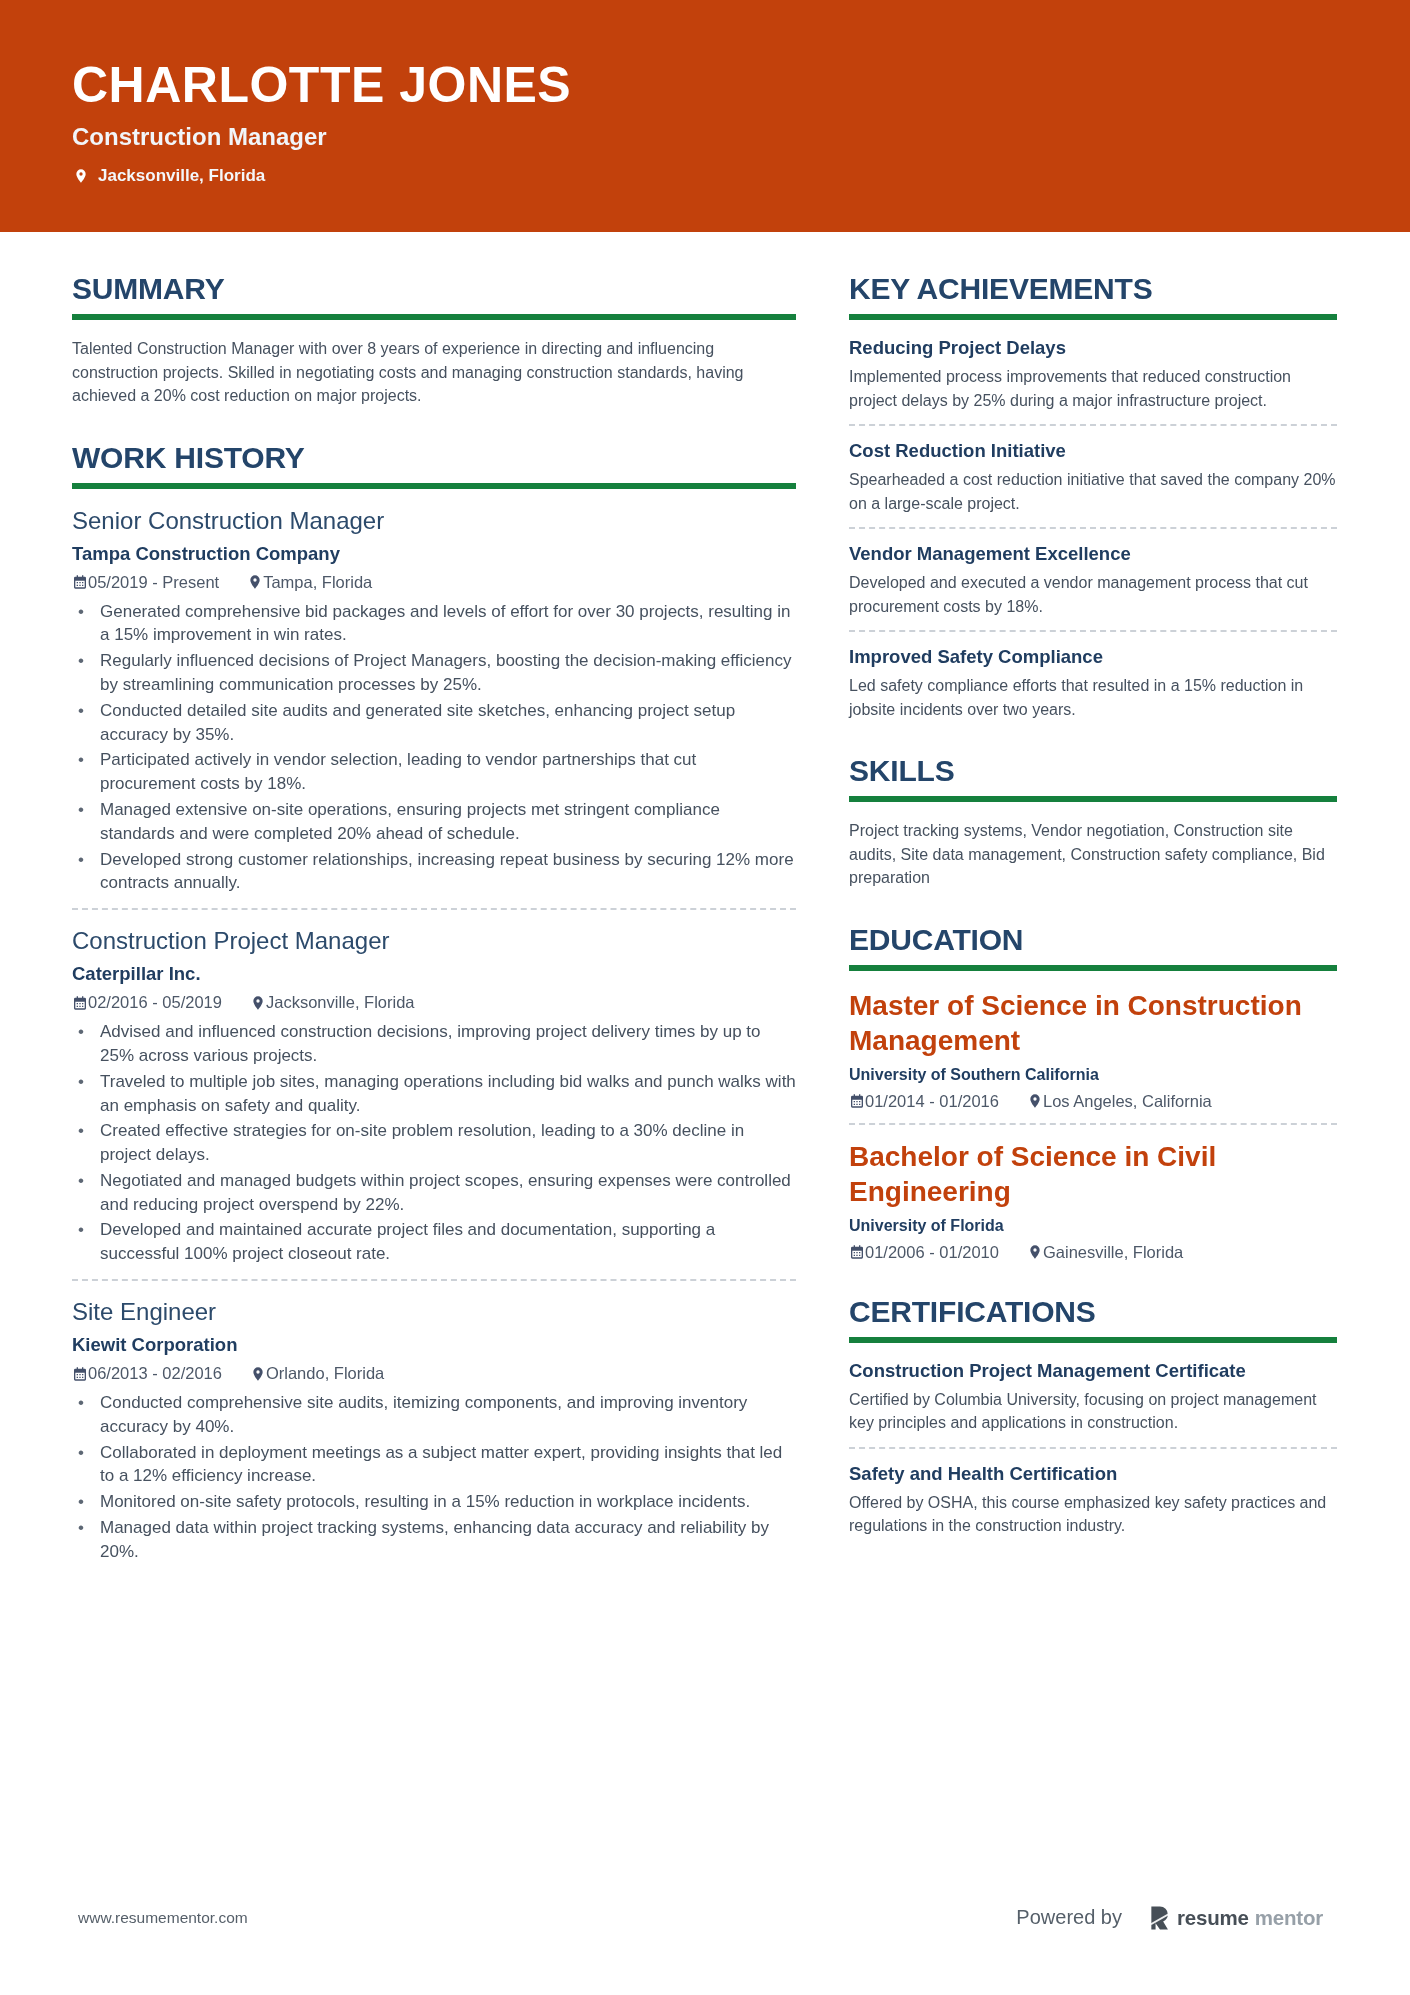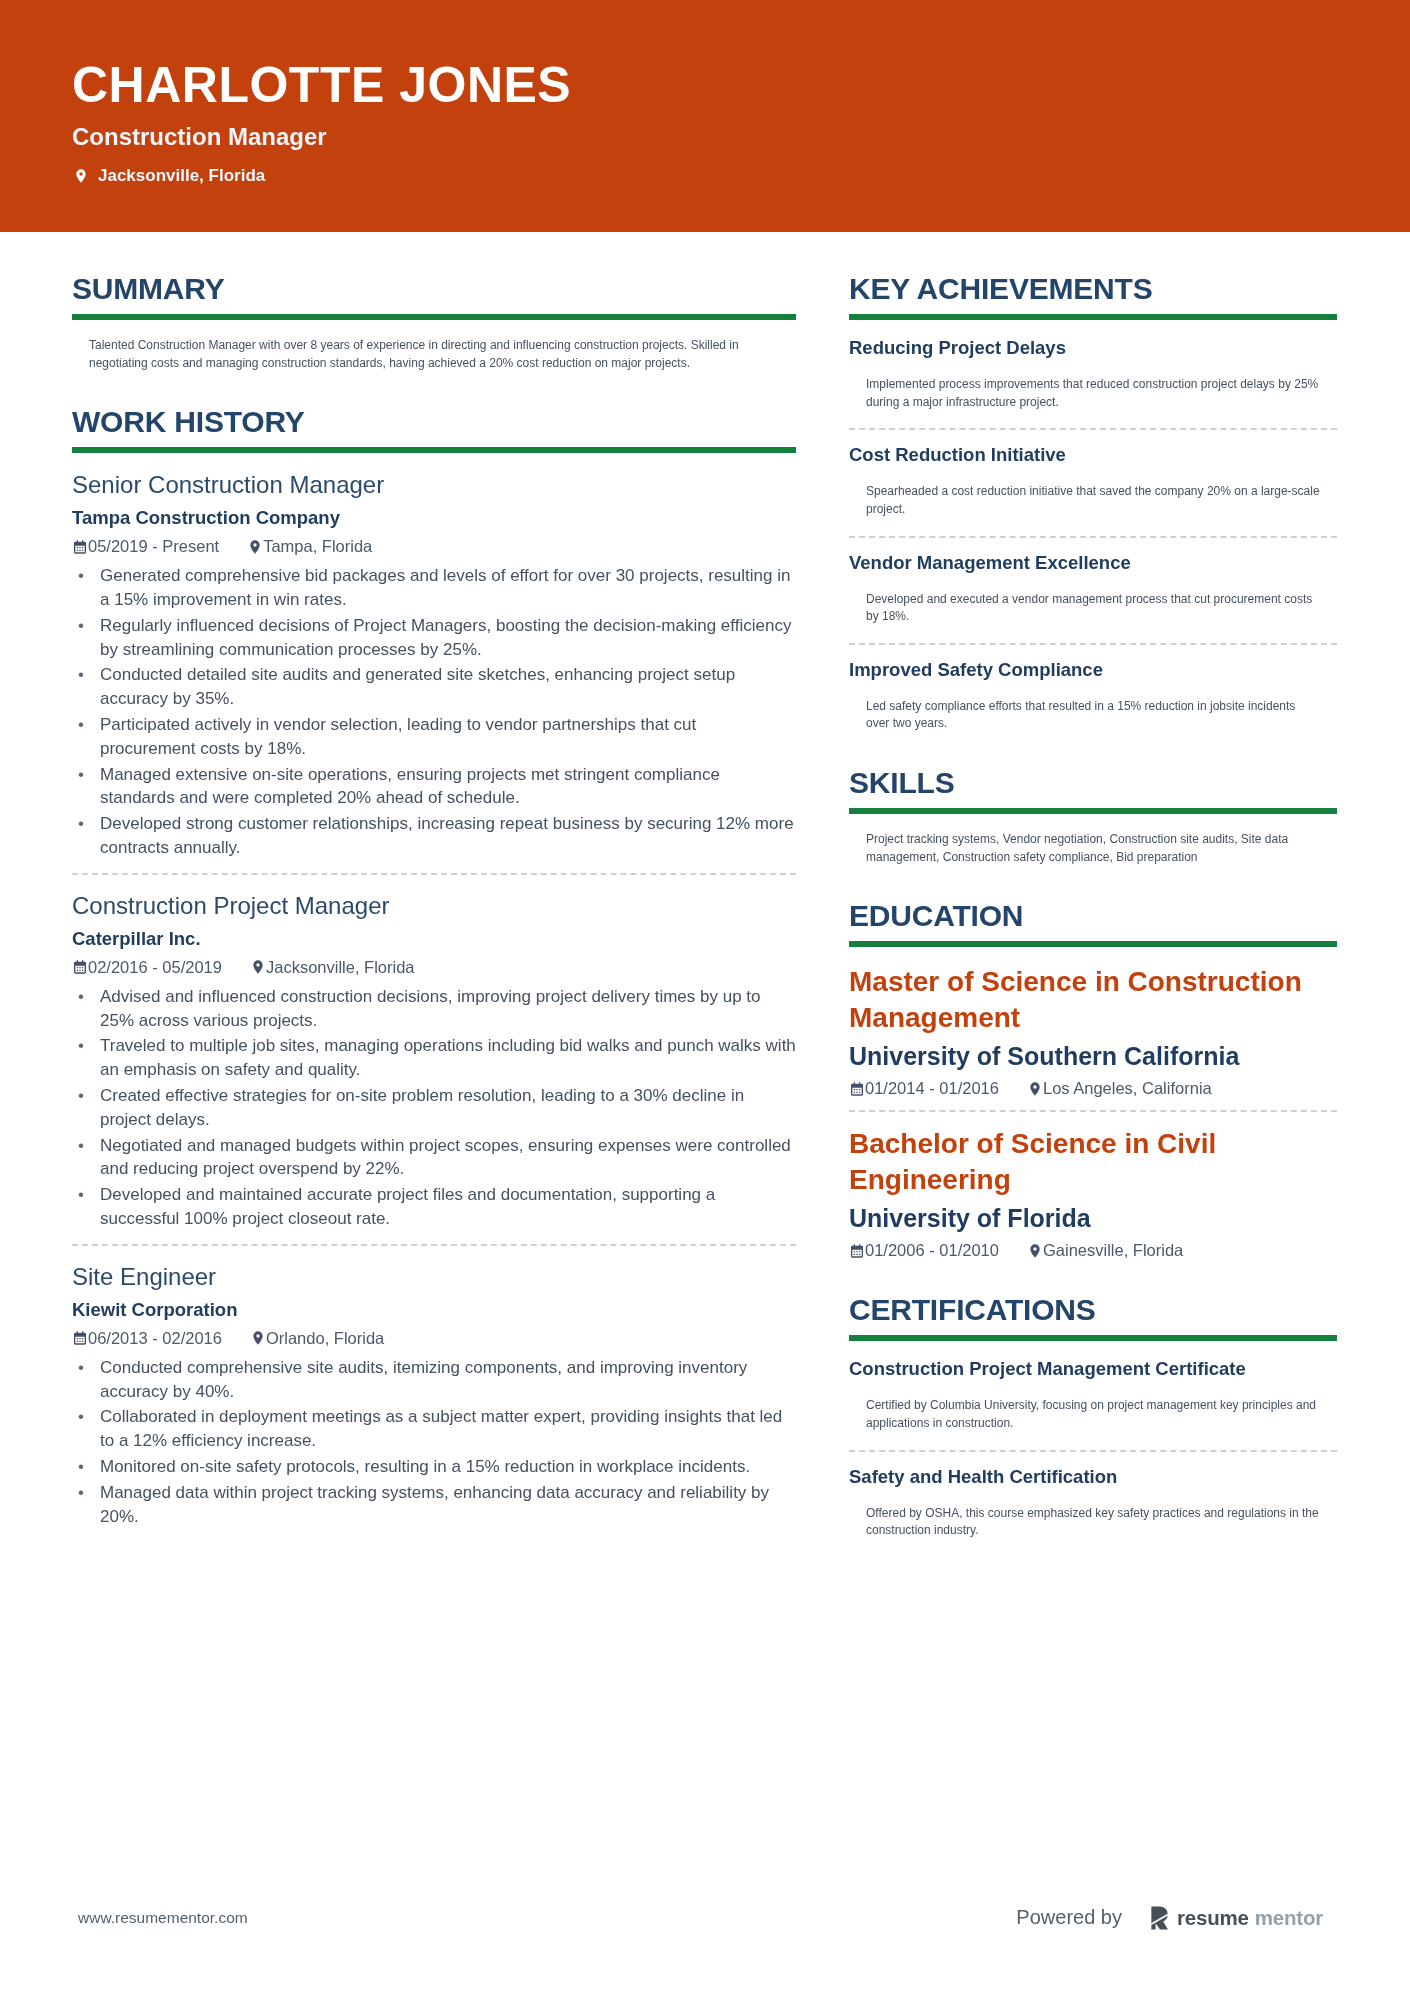--- a/index.html
+++ b/index.html
@@ -55,21 +55,21 @@
   .sec-head {
     margin: 0 0 17px 0;
     font-size: 30px;
     font-weight: 800;
     letter-spacing: -0.2px;
     line-height: 1.1;
     color: #24456a;
     padding-bottom: 9px;
     border-bottom: 6px solid #15803d;
   }
-  .p { margin: 17px; font-size: 12px; line-height: 1.47; color: #46515f; }
+  .p { margin: 0; font-size: 16px; line-height: 1.47; color: #46515f; }
 
   
   .job-role { margin: 0 0 7px 0; font-size: 24px; font-weight: 500; color: #2c4a6b; line-height: 1.25; }
   .job-company { margin: 0 0 8px 0; font-size: 18.5px; font-weight: 700; color: #203d60; }
   .meta { display: flex; align-items: center; gap: 28px; margin-bottom: 8px; font-size: 16.5px; color: #4d5868; }
   .meta-item { display: flex; align-items: center; }
   .micon { display: inline-flex; width: 16px; height: 16px; }
   .micon svg { width: 16px; height: 16px; fill: #44506a; }
 
   ul.bullets { list-style: none; margin: 0; padding: 0; }
@@ -86,21 +86,21 @@
     position: absolute; left: 6px; top: 0;
     color: #5d6774;
   }
 
   .dashed { border: none; border-top: 2px dashed #ccd1d7; margin: 13px 0 16px 0; }
   .dashed.tight { margin: 12px 0 14px 0; }
 
   
   .item-title { margin: 0 0 6px 0; font-size: 18.5px; font-weight: 700; color: #203d60; }
   .degree-title { margin: 0 0 7px 0; font-size: 28px; font-weight: 700; color: #c2410c; line-height: 1.27; }
-  .degree-school { margin: 0 0 8px 0; font-size: 25px; font-weight: 700; color: #203d60; }
+  .degree-school { margin: 0 0 8px 0; font-size: 16px; font-weight: 700; color: #203d60; }
 
   
   .footer {
     position: absolute; left: 78px; right: 87px; top: 1905px;
     display: flex; justify-content: space-between; align-items: center;
   }
   .footer-url { font-size: 15.5px; color: #555f69; }
   .powered { display: flex; align-items: center; gap: 26px; }
   .powered-label { font-size: 20px; color: #555f69; padding-left: 24px; }
   .logo { display: flex; align-items: center; gap: 6px; }

